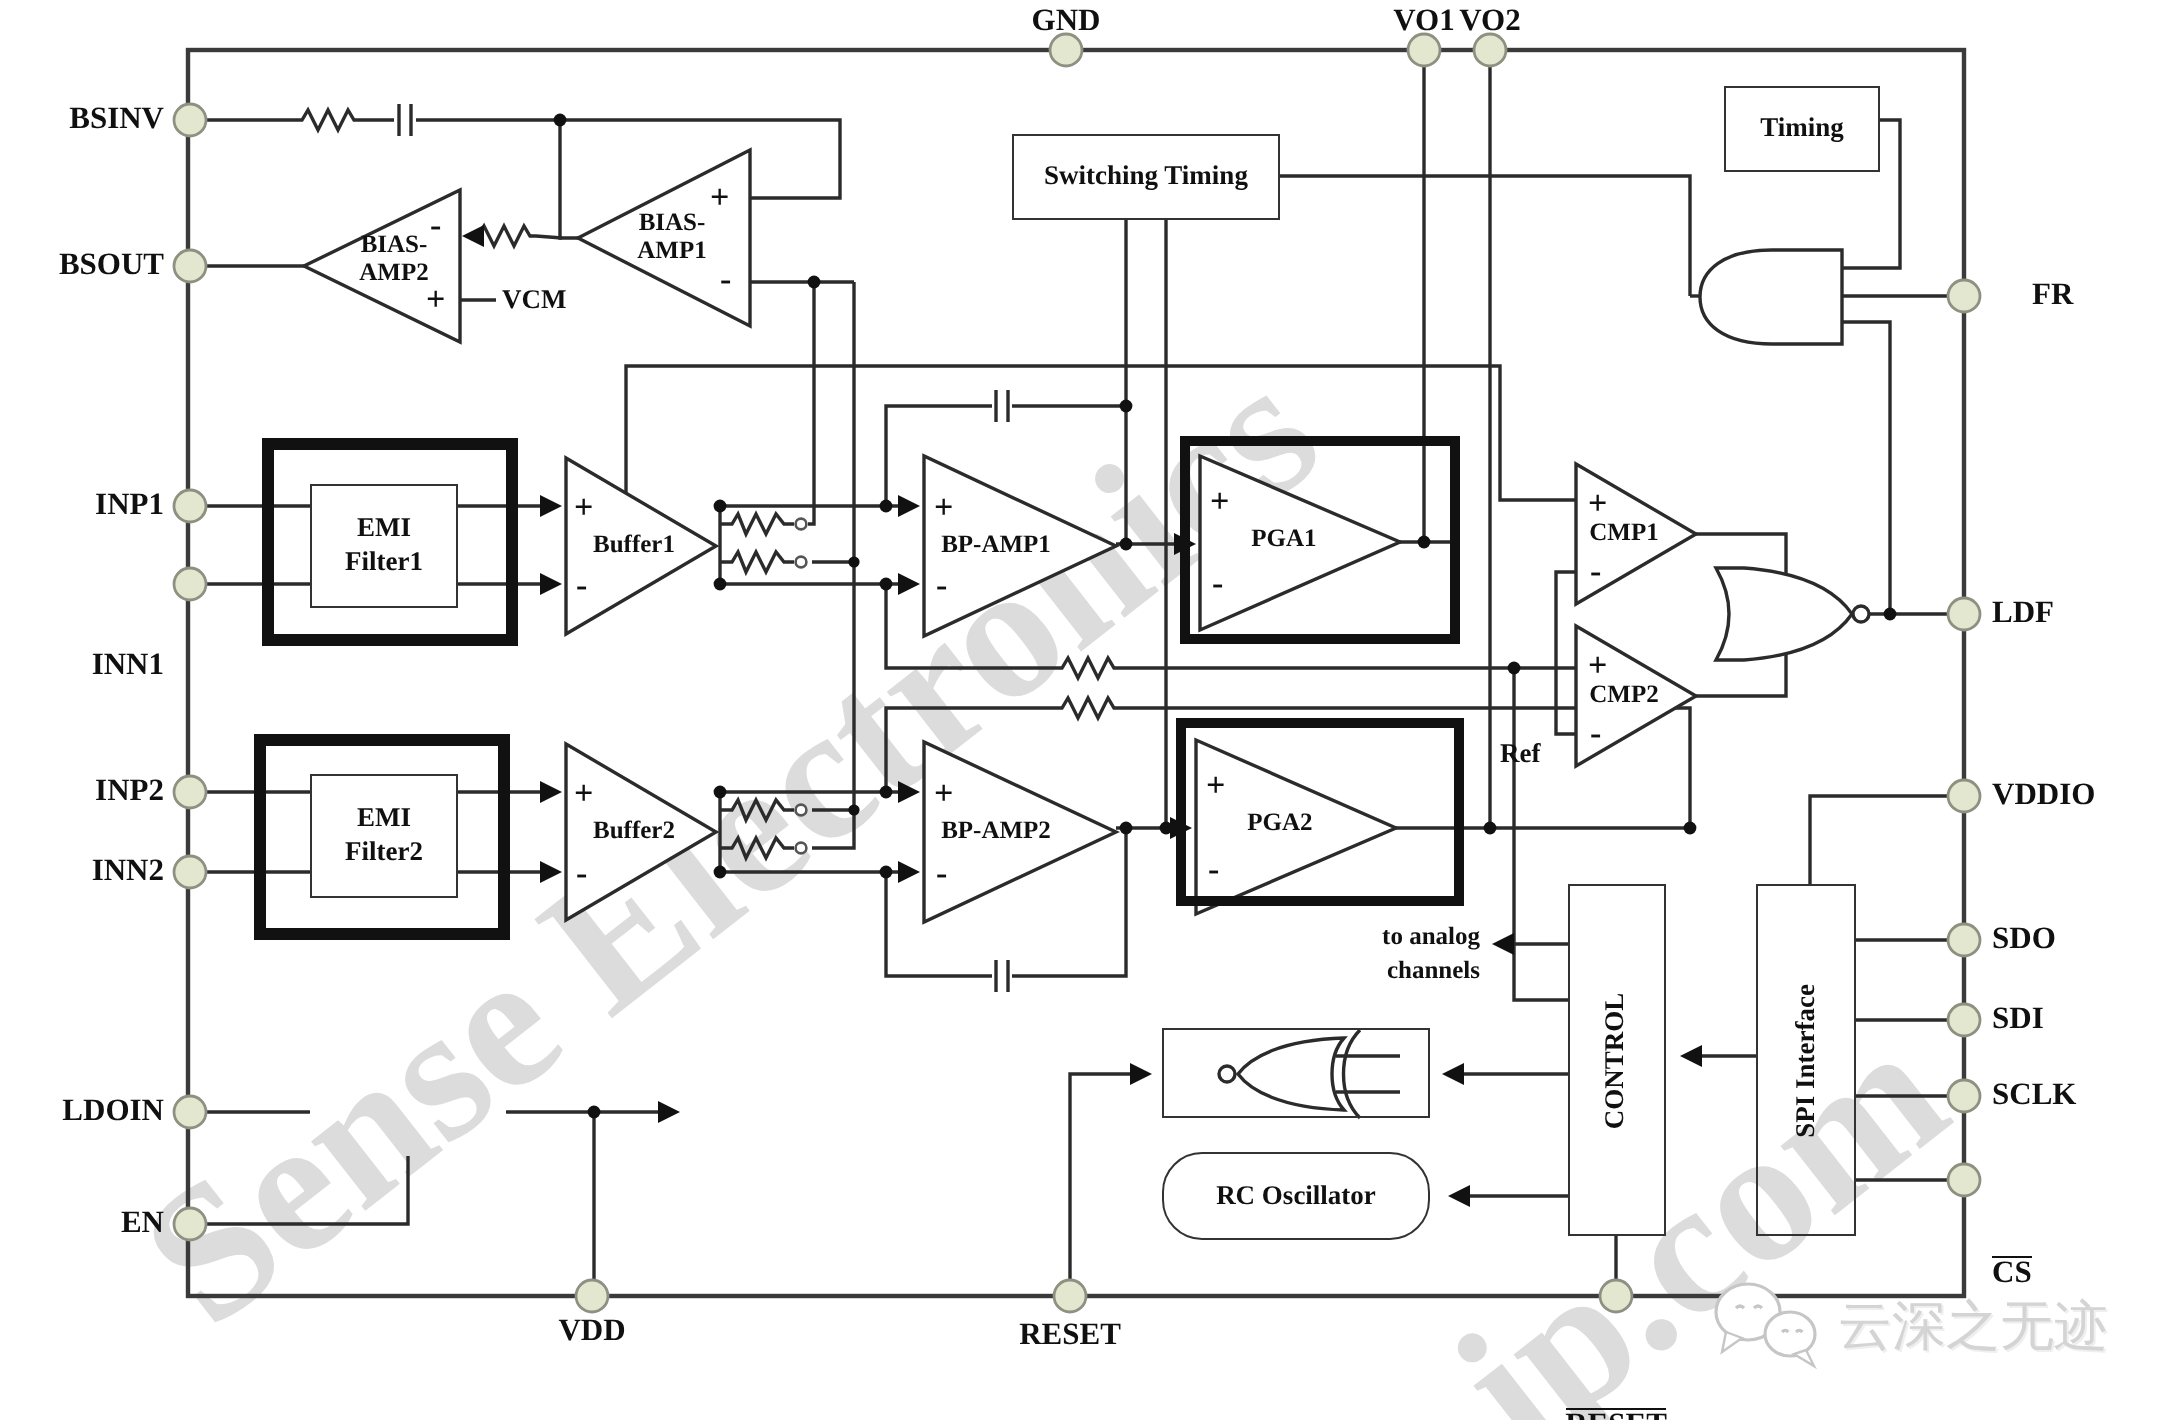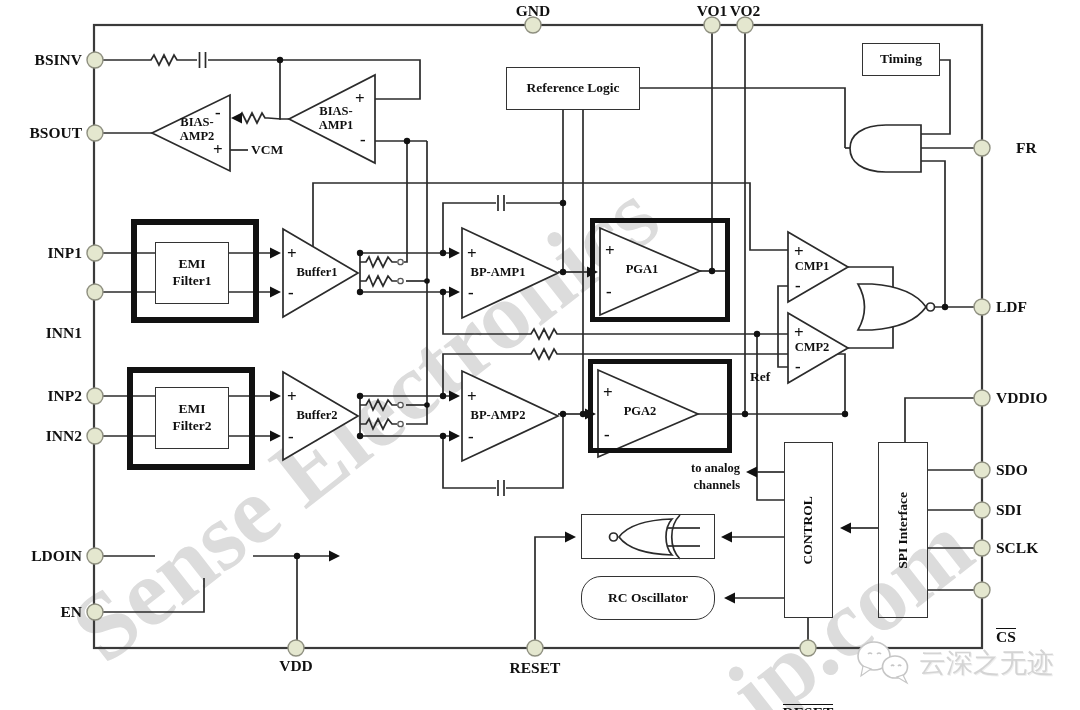--- a/index.html
+++ b/index.html
@@ -241,23 +241,23 @@
       <circle cx="982" cy="510" r="8"></circle>
         <circle cx="982" cy="548" r="8"></circle>
       <circle cx="982" cy="590" r="8"></circle>
       <circle cx="296" cy="648" r="8"></circle>
         <circle cx="535" cy="648" r="8"></circle>
       <circle cx="808" cy="648" r="8"></circle>
     </g>
   </svg>
 
   <div class="box" style="left:506px;top:67px;width:134px;height:43px;">
-      <span>Reference Logic</span>
-    </div>
-  <div class="box" style="left:862px;top:43px;width:78px;height:33px;">
+      <span>Switching Timing</span>
+    </div>
+  <div class="box" style="left:862px;top:43px;width:78px;height:43px;">
       <span>Timing</span>
     </div>
 
   <div class="box thick6" style="left:131px;top:219px;width:128px;height:104px;"></div>
   <div class="box" style="left:155px;top:242px;width:74px;height:62px;">
     <span>EMI</span>
       <span>Filter1</span>
   </div>
   <div class="box thick6" style="left:127px;top:367px;width:128px;height:103px;"></div>
   <div class="box" style="left:155px;top:387px;width:74px;height:62px;">

